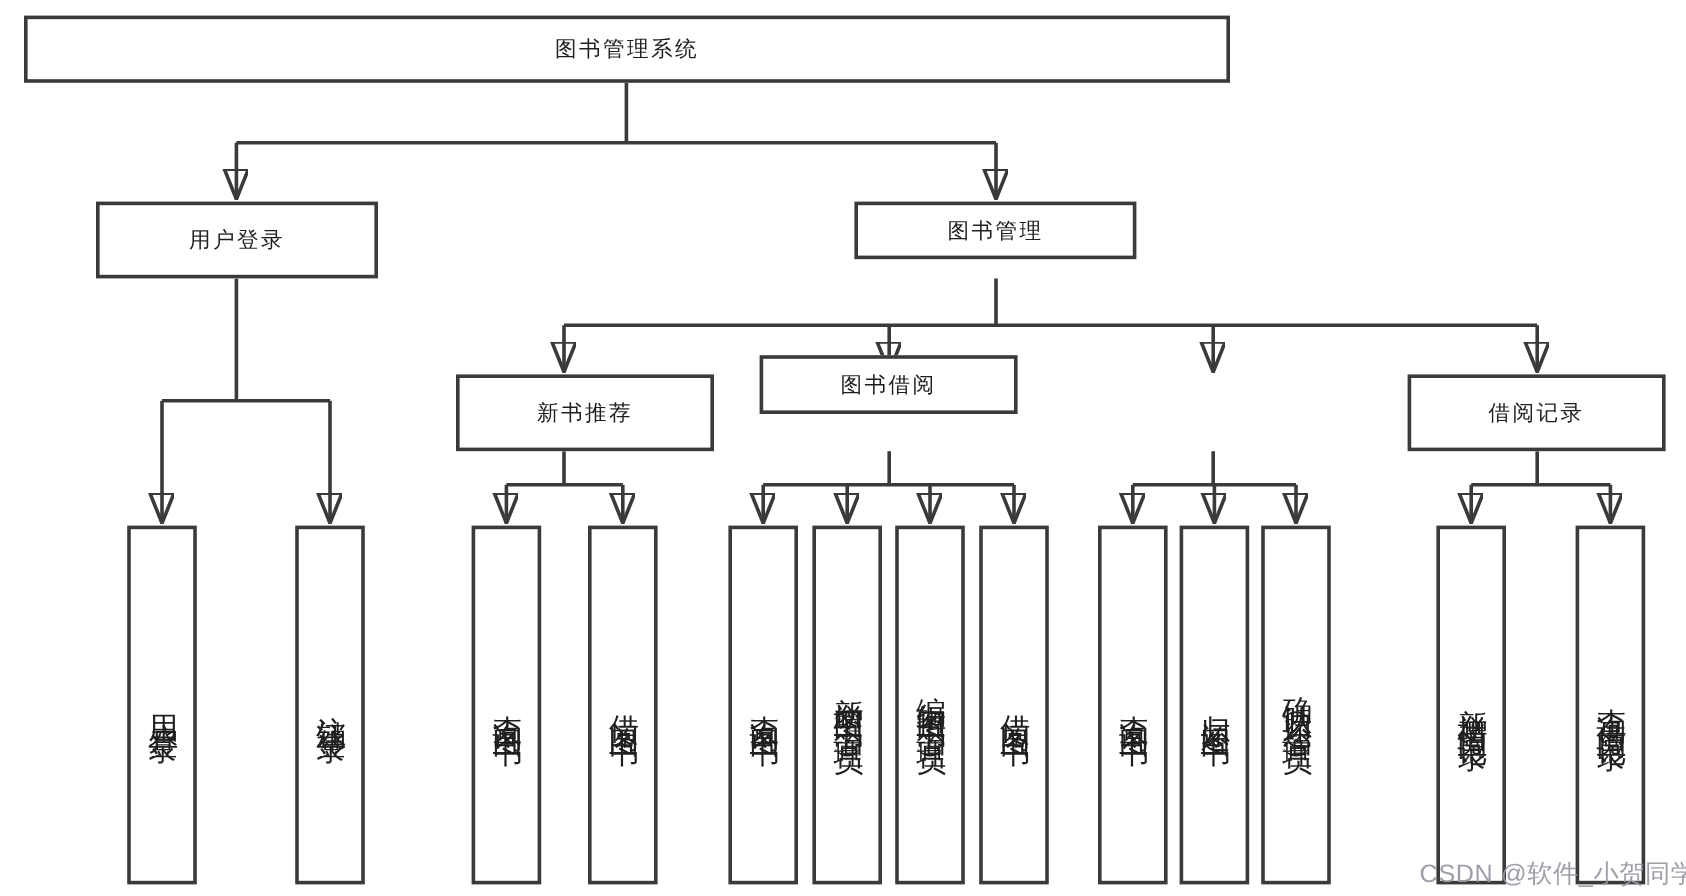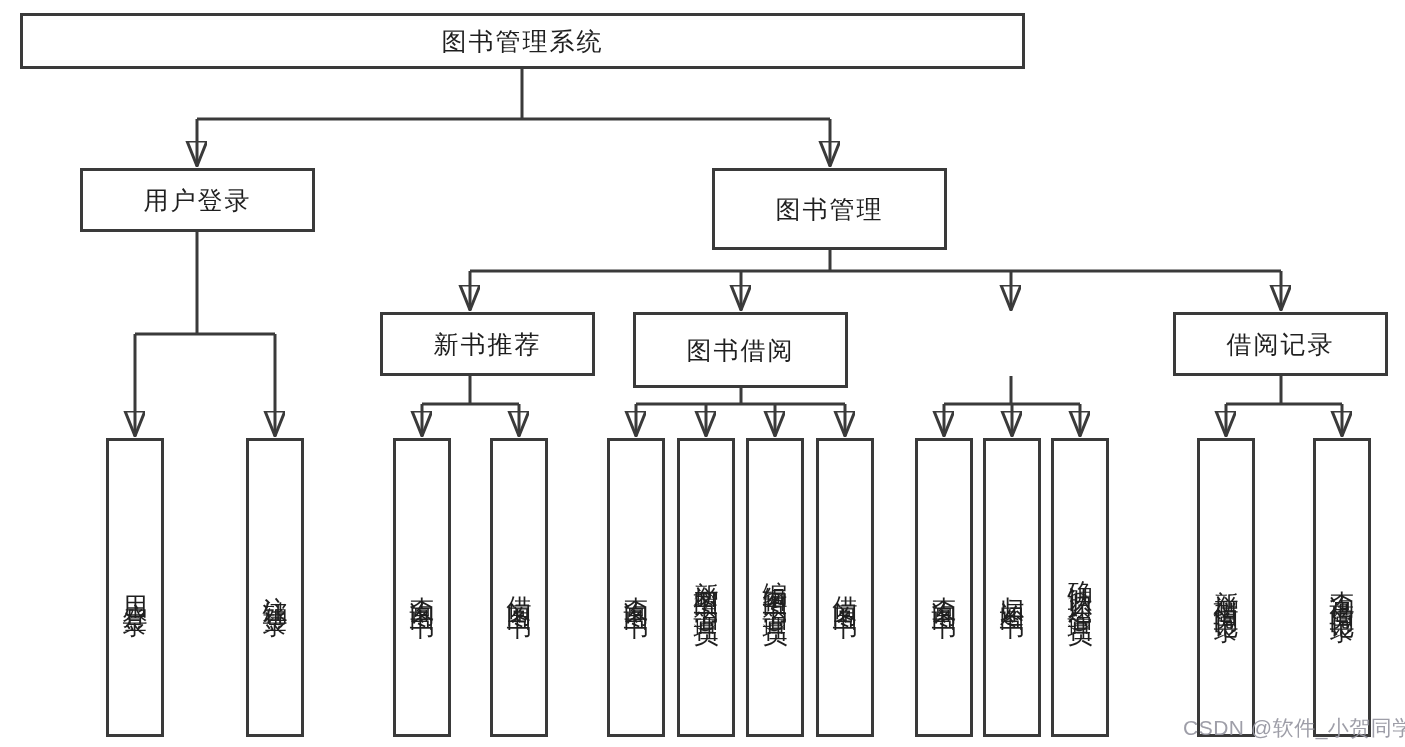--- a/index.html
+++ b/index.html
@@ -26,37 +26,37 @@
     box-sizing: border-box;
     background: #ffffff;
     border: 3px solid #3a3a3a;
     display: flex;
     align-items: center;
     justify-content: center;
     color: #1f1f1f;
     z-index: 1;
   }
   .hbox {
-    font-size: 25px;
+    font-size: 18px;
     letter-spacing: 2px;
     white-space: nowrap;
   }
   .vbox span {
     writing-mode: vertical-rl;
     text-orientation: mixed;
     font-size: 25px;
     letter-spacing: 6px;
     line-height: 1;
   }
   
   .n-root   { left: 20px;   top: 13px;  width: 1005px; height: 56px; }
   .n-b1     { left: 80px;   top: 168px; width: 235px;  height: 64px; }
-  .n-b2     { left: 712px;  top: 168px; width: 235px;  height: 82px; }
+  .n-b2     { left: 712px;  top: 168px; width: 235px;  height: 48px; }
   .n-c1     { left: 380px;  top: 312px; width: 215px;  height: 64px; }
-  .n-c2     { left: 633px;  top: 312px; width: 215px;  height: 76px; }
+  .n-c2     { left: 633px;  top: 296px; width: 215px;  height: 49px; }
   .n-c3     { left: 903px;  top: 312px; width: 215px;  height: 64px; }
   .n-c4     { left: 1173px; top: 312px; width: 215px;  height: 64px; text-align: center; }
   .leaf     { top: 438px; width: 58px; height: 299px; }
   .n-d1  { left: 106px; }
   .n-d2  { left: 246px; }
   .n-d3  { left: 393px; }
   .n-d4  { left: 490px; }
   .n-d5  { left: 607px; }
   .n-d6  { left: 677px; }
   .n-d7  { left: 746px; }

